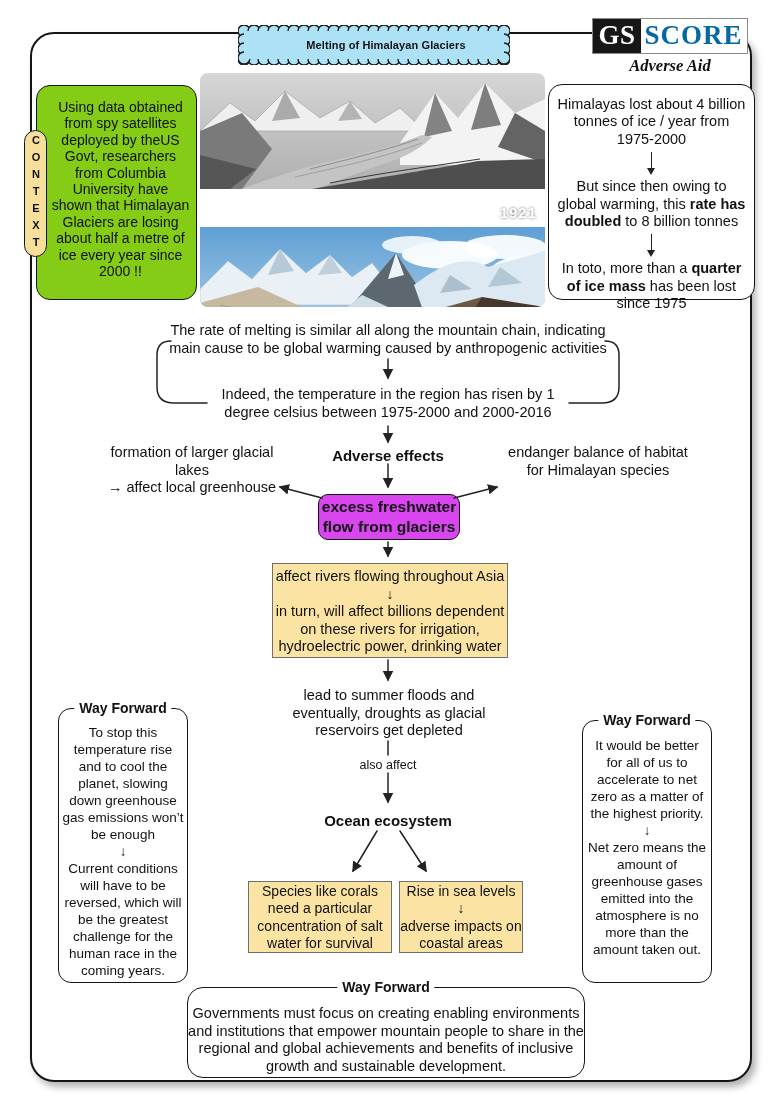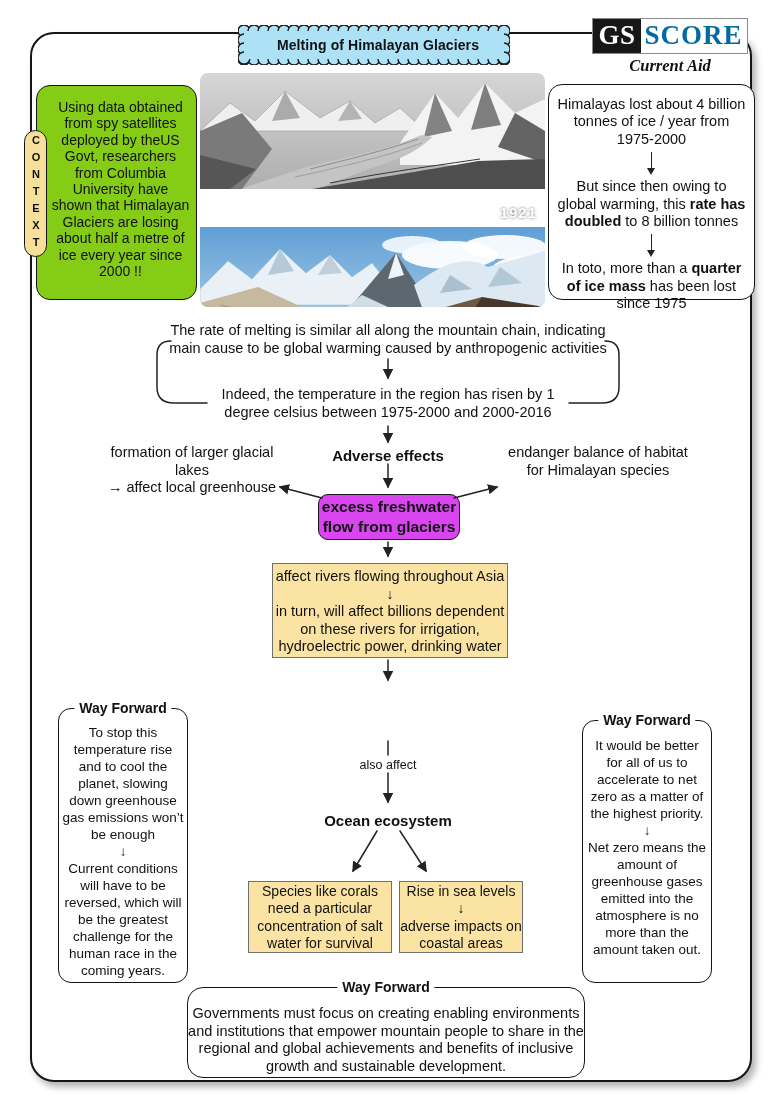--- a/index.html
+++ b/index.html
@@ -12,23 +12,23 @@
            border:2px solid #151515; border-radius:24px;
            box-shadow:4px 5px 7px rgba(0,0,0,0.30); background:#fff; z-index:1; }
 
   
   svg.connectors { position:absolute; left:0; top:0; width:780px; height:1103px; z-index:6; pointer-events:none; }
   svg.connectors line, svg.connectors path.br { stroke:#222; stroke-width:1.5; fill:none; stroke-linecap:round; }
 
   
   .title-bubble { position:absolute; left:238px; top:25px; width:272px; height:40px; z-index:7; }
   .title-bubble svg { position:absolute; left:0; top:0; }
-  .title-bubble .title-text { position:absolute; left:4px; top:0; width:100%; height:100%;
+  .title-bubble .title-text { position:absolute; left:12px; top:0; width:100%; height:100%;
       display:flex; align-items:center; justify-content:center;
-      font-weight:bold; font-size:14px; letter-spacing:0.1px; }
+      font-weight:bold; font-size:11px; letter-spacing:0.1px; }
   #scallop circle { fill:#ade1f6; stroke:#1a1a1a; stroke-width:1.4; }
   #scallop rect   { fill:#ade1f6; }
 
   
   .logo { position:absolute; left:592px; top:18px; width:156px; z-index:7; text-align:center; }
   .logo-row { display:inline-flex; align-items:stretch; border:1px solid #8a8a8a; background:#fff; }
   .logo-gs { background:#171717; color:#fff; font-family:"Liberation Serif","DejaVu Serif",serif;
              font-weight:bold; font-size:27px; padding:1px 5px 2px 5px; letter-spacing:0.5px; }
   .logo-score { color:#0369a1; font-family:"Liberation Serif","DejaVu Serif",serif;
              font-weight:bold; font-size:27px; padding:1px 4px 2px 4px; letter-spacing:1px; }
@@ -197,21 +197,21 @@
         <rect x="6" y="6" width="260" height="28"></rect>
       </svg>
     <div class="title-text">Melting of Himalayan Glaciers</div>
   </div>
 
   <div class="logo">
     <div class="logo-row">
       <span class="logo-gs">GS</span>
       <span class="logo-score">SCORE</span>
     </div>
-    <div class="logo-tagline">Current Aid</div>
+    <div class="logo-tagline">Adverse Aid</div>
   </div>
 
   <div class="context-box">
     <p>Using data obtained from spy satellites deployed by theUS Govt, researchers from Columbia University have shown that Himalayan Glaciers are losing about half a metre of ice every year since 2000 !!</p>
   </div>
   <div class="context-pill">
     <span>CONTEXT</span>
   </div>
 
   <div class="photos">
@@ -297,20 +297,21 @@
   <div class="freshwater-box">excess freshwater flow from glaciers</div>
 
   <div class="ybox rivers-box">
     <span class="ln">affect rivers flowing throughout Asia</span>
     <span class="darrow-glyph">↓</span>
     <span class="ln">in turn, will affect billions dependent</span>
     <span class="ln">on these rivers for irrigation,</span>
     <span class="ln">hydroelectric power, drinking water</span>
   </div>
 
+  <div class="tc floods">lead to summer floods and eventually, droughts as glacial reservoirs get depleted</div>
   <div class="tc also-affect">also affect</div>
   <div class="tc ocean">Ocean ecosystem</div>
 
   <div class="ybox corals-box">Species like corals need a particular concentration of salt water for survival</div>
   <div class="ybox sea-box">
     <span class="ln">Rise in sea levels</span>
     <span class="darrow-glyph">↓</span>
     <span class="ln">adverse impacts on coastal areas</span>
   </div>
 

